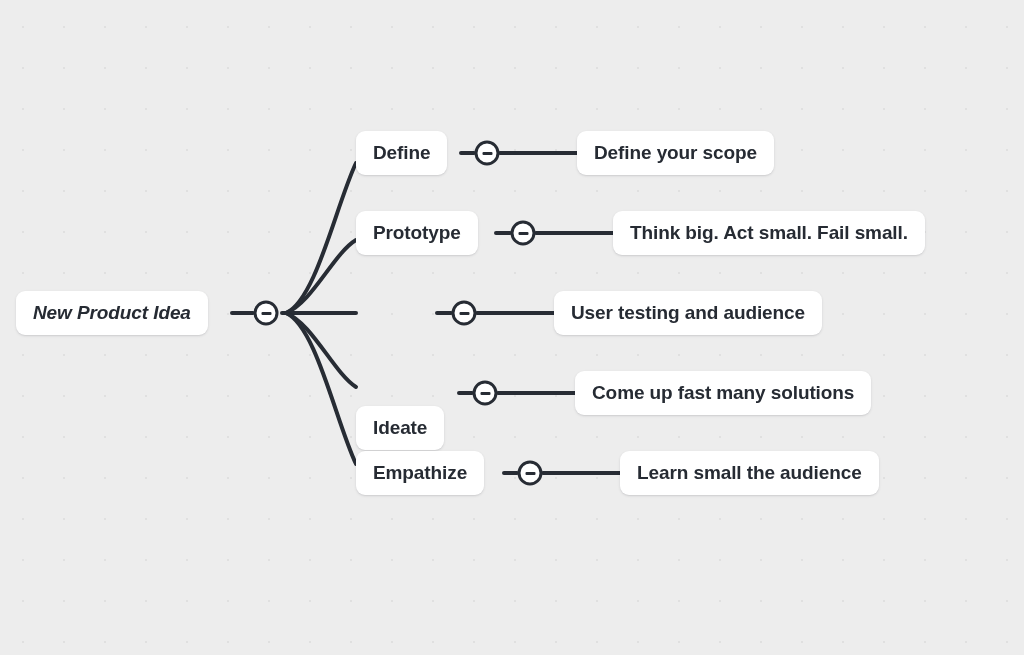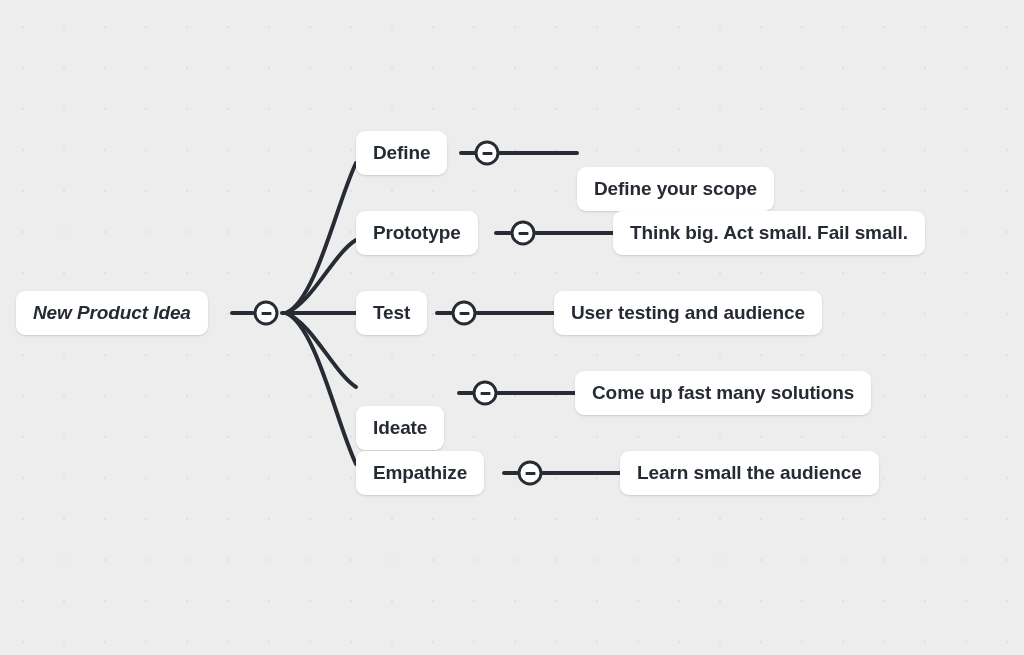--- a/index.html
+++ b/index.html
@@ -107,35 +107,32 @@
 
   <div class="node-card root-card" style="left:16px; top:313px;">
     <span class="node-text">New Product Idea</span>
   </div>
   <div class="toggle" style="left:266px; top:313px;"></div>
 
   <div class="node-card" style="left:356px; top:153px;">
     <span class="node-text">Define</span>
   </div>
   <div class="toggle" style="left:487px; top:153px;"></div>
-  <div class="node-card" style="left:577px; top:153px;margin-top:36px;">
+  <div class="node-card" style="left:577px; top:153px;">
     <span class="node-text">Define your scope</span>
   </div>
 
   <div class="node-card" style="left:356px; top:233px;">
     <span class="node-text">Prototype</span>
   </div>
   <div class="toggle" style="left:523px; top:233px;"></div>
   <div class="node-card" style="left:613px; top:233px;">
     <span class="node-text">Think big. Act small. Fail small.</span>
   </div>
 
-  <div class="node-card" style="left:356px; top:313px;">
-    <span class="node-text">Test</span>
-  </div>
   <div class="toggle" style="left:464px; top:313px;"></div>
   <div class="node-card" style="left:554px; top:313px;">
     <span class="node-text">User testing and audience</span>
   </div>
 
   <div class="node-card" style="left:356px; top:393px;margin-top:35px;">
     <span class="node-text">Ideate</span>
   </div>
   <div class="toggle" style="left:485px; top:393px;"></div>
   <div class="node-card" style="left:575px; top:393px;">

